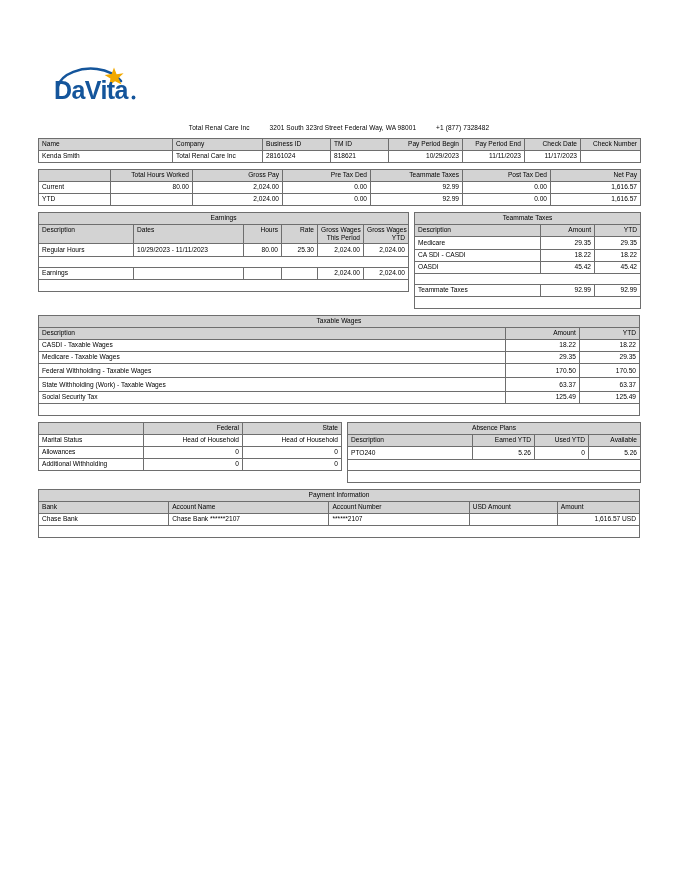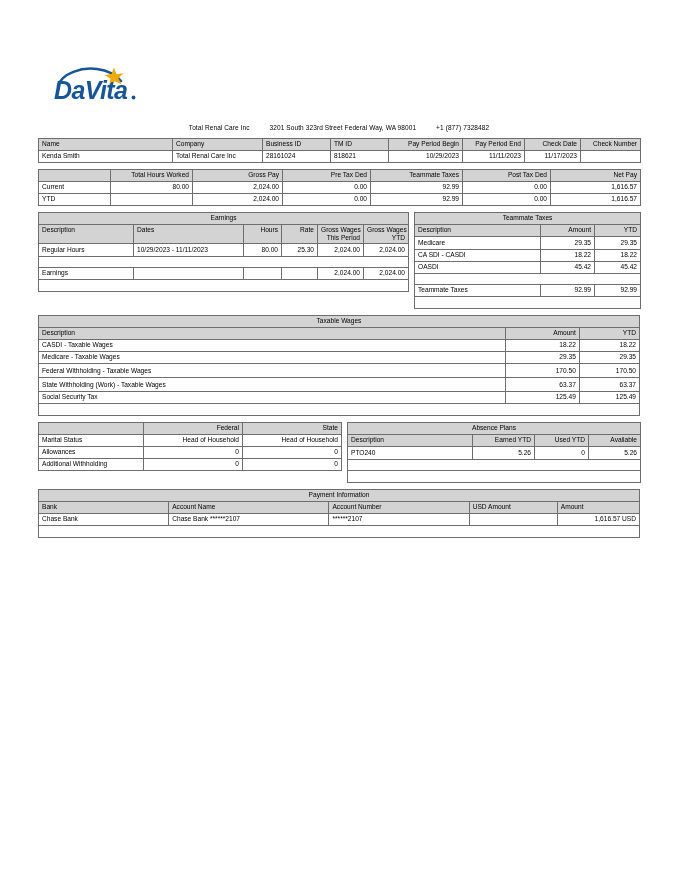--- a/index.html
+++ b/index.html
@@ -23,21 +23,20 @@
     background: #fff;
   }
 
   
   .logo-wrap {
     position: absolute;
     left: 52px;
     top: 66px;
     width: 130px;
     height: 40px;
-    font-style: italic;
   }
   .logo-wrap svg { display: block; }
 
   
   .company-line {
     position: absolute;
     left: 38px;
     top: 124px;
     width: 602px;
     text-align: center;

